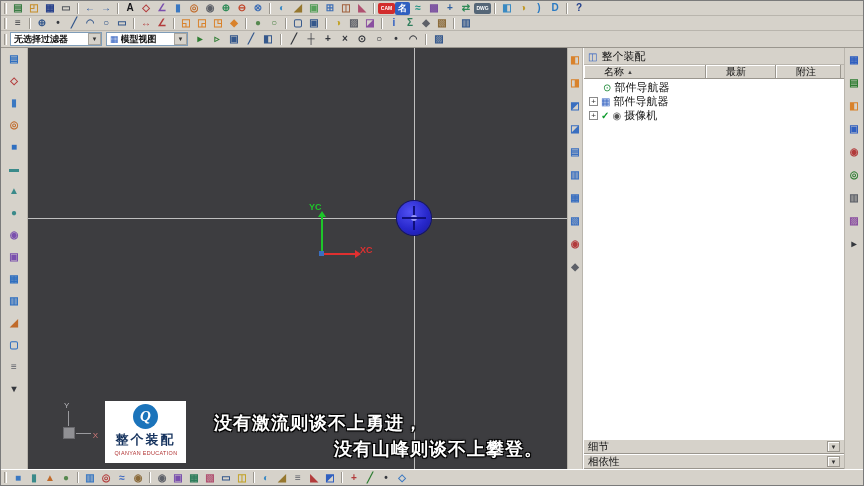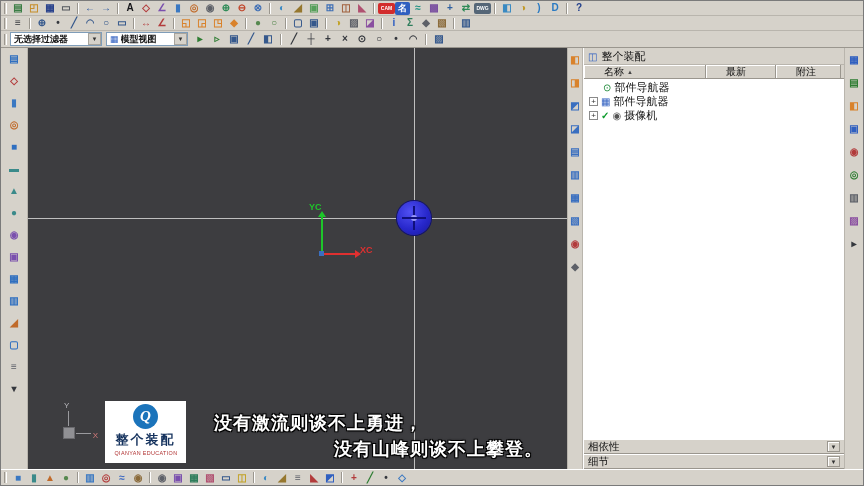--- a/index.html
+++ b/index.html
@@ -417,29 +417,29 @@
         <div class="nav-row">
           <span class="expander">+</span>
           <span class="check">✓</span>
           <span class="row-icon" style="color:#555555">◉</span>
           <span class="row-label">摄像机</span>
         </div>
       </div>
       <div>
 
           <div class="nav-sec">
+            <span>细节</span>
+            <span class="sec-chev">▼</span>
+          </div>
+
+          <div class="nav-sec">
             <span>相依性</span>
             <span class="sec-chev">▼</span>
           </div>
 
-          <div class="nav-sec">
-            <span>细节</span>
-            <span class="sec-chev">▼</span>
-          </div>
-
         </div>
     </div>
 
     <div class="far-strip">
 
         <div class="tbi" style="color: rgb(47, 95, 192);">▦</div>
 
         <div class="tbi" style="color: rgb(46, 125, 50);">▤</div>
 
         <div class="tbi" style="color: rgb(217, 130, 43);">◧</div>

